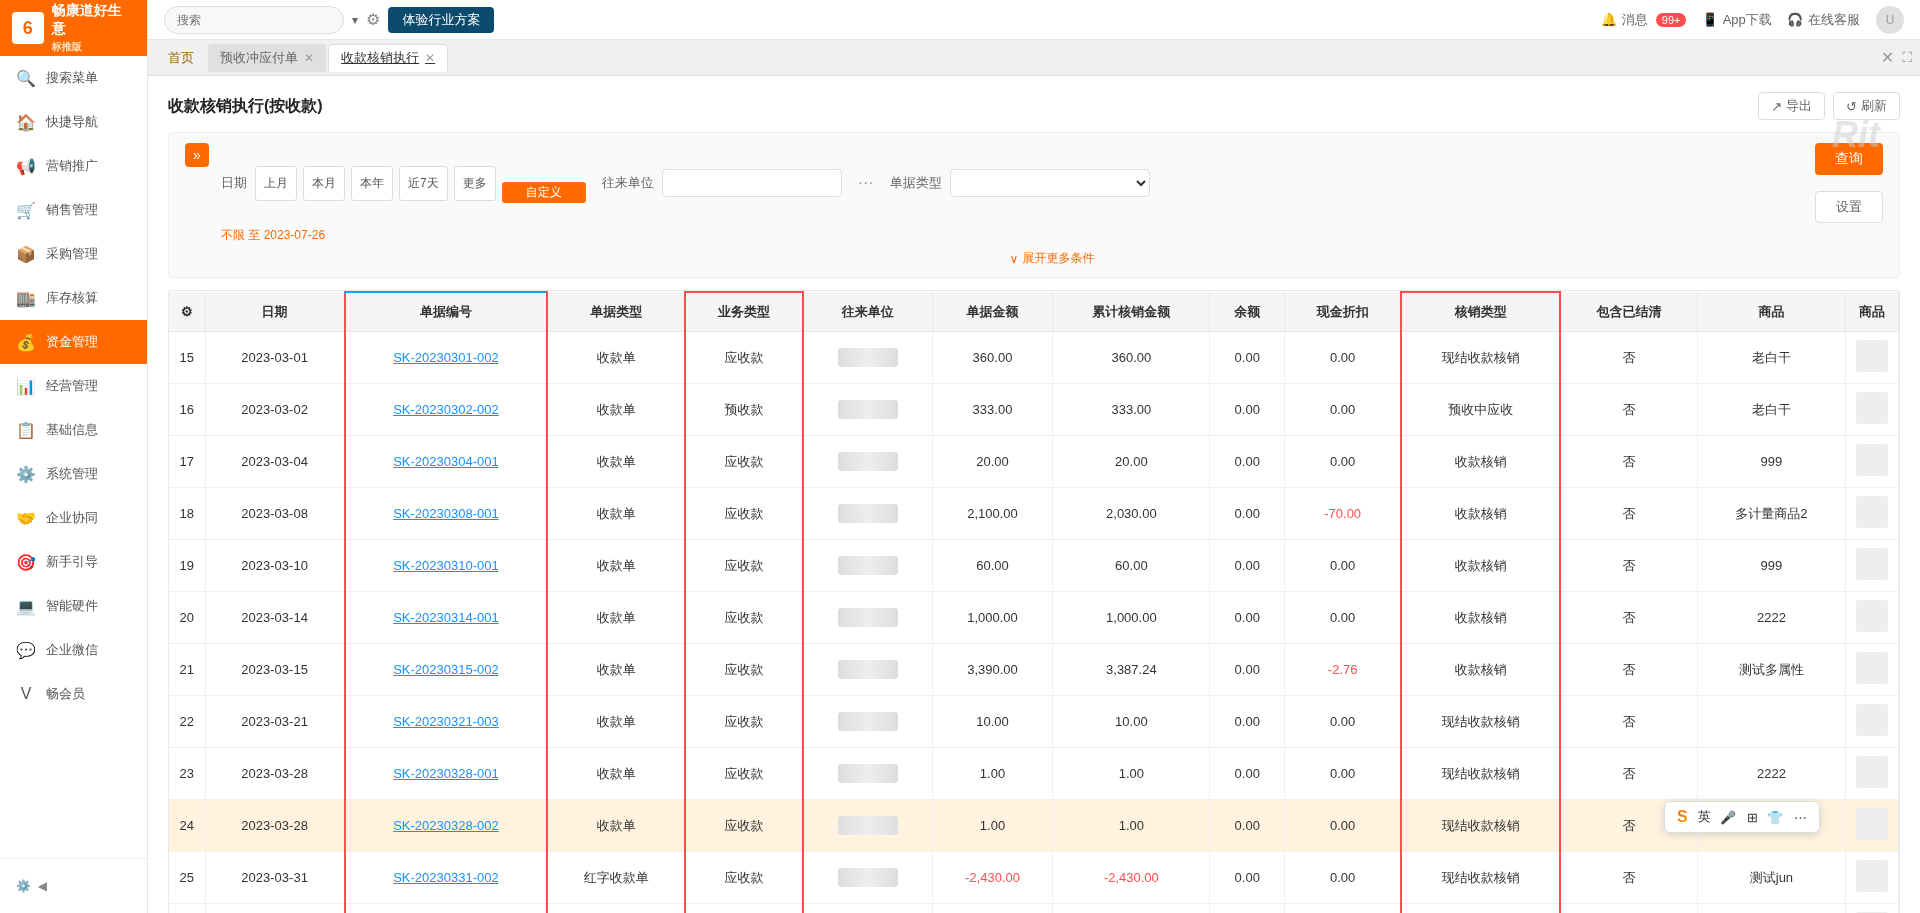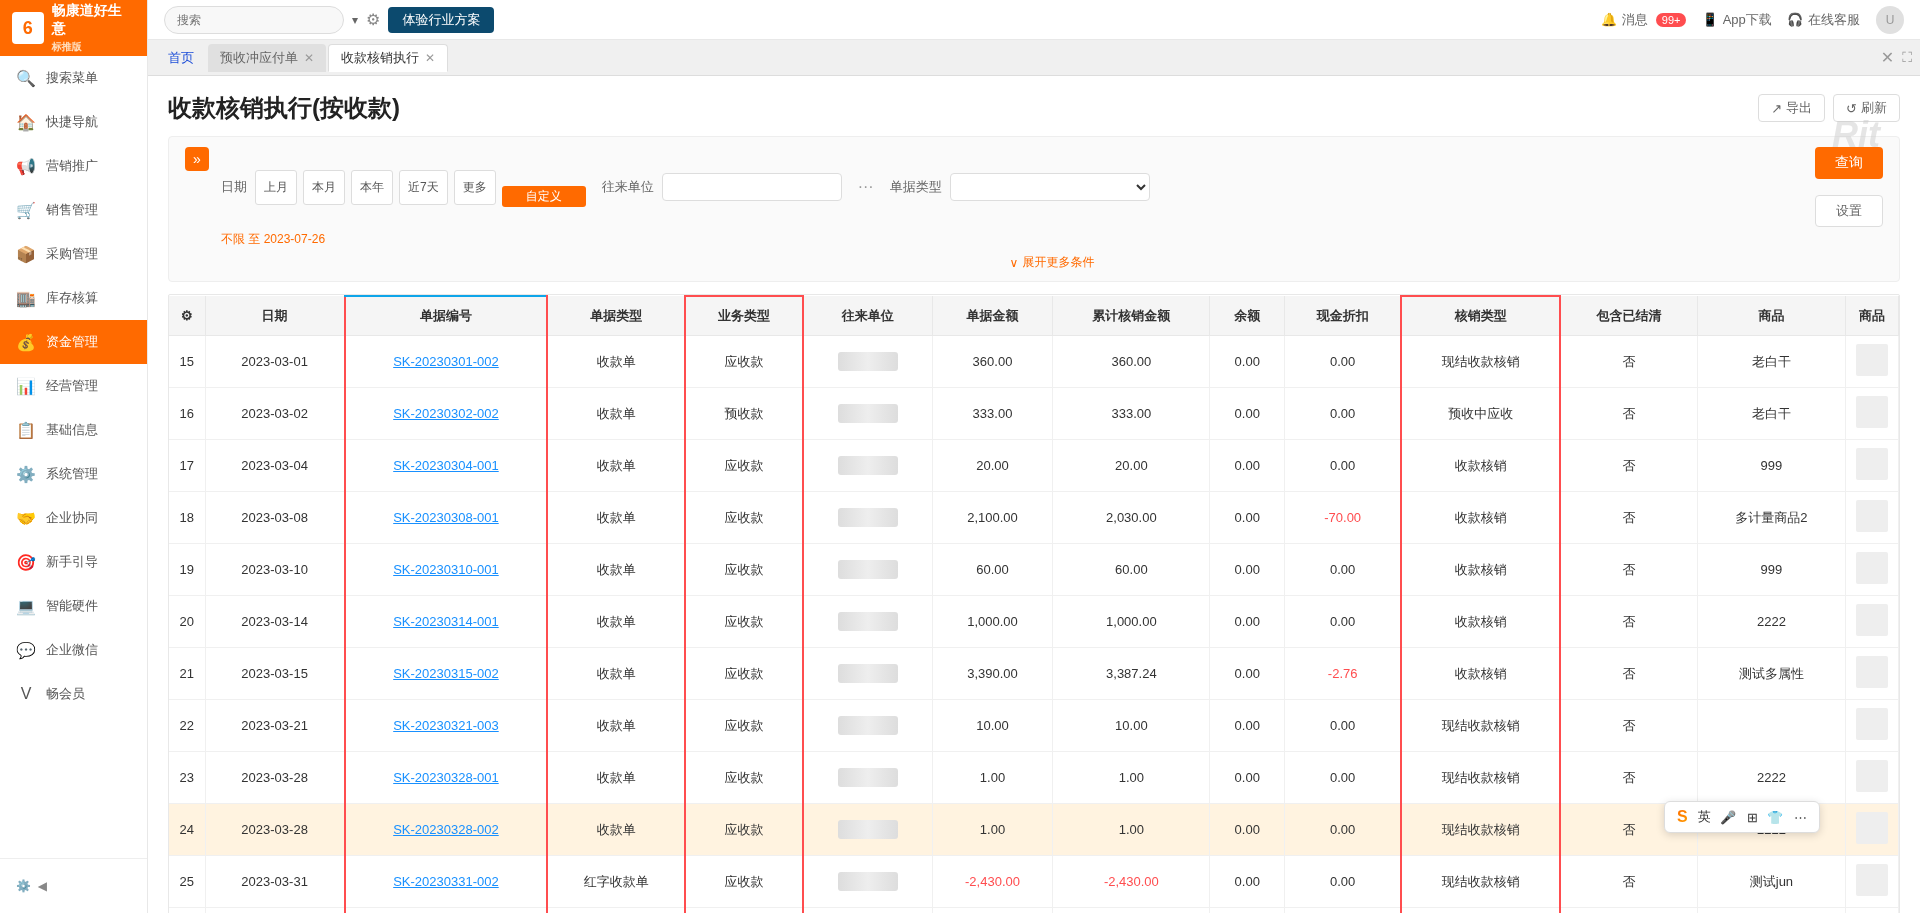--- a/index.html
+++ b/index.html
@@ -23,31 +23,31 @@
     .header-dropdown { display: flex; align-items: center; gap: 4px; cursor: pointer; color: #666; font-size: 12px; }
     .header-btn-solution { background: #0c4a6e; color: #fff; border: none; border-radius: 4px; padding: 4px 14px; font-size: 13px; cursor: pointer; }
     .header-right { display: flex; align-items: center; gap: 16px; color: #666; font-size: 13px; }
     .header-badge { background: #ff4d4f; color: #fff; border-radius: 10px; padding: 1px 6px; font-size: 11px; margin-left: 4px; }
     .header-notification { display: flex; align-items: center; gap: 4px; cursor: pointer; }
 
     
     .tabs { position: fixed; top: 40px; left: 148px; right: 0; height: 36px; background: #f0f0f0; display: flex; align-items: center; padding: 0 8px; gap: 2px; z-index: 98; border-bottom: 1px solid #ddd; }
     .tab { display: flex; align-items: center; height: 28px; padding: 0 12px; border-radius: 4px 4px 0 0; font-size: 13px; cursor: pointer; gap: 6px; }
     .tab.normal { background: #e0e0e0; color: #666; }
-    .tab.active { background: #fff; color: #333; border: 1px solid #ddd; border-bottom: 1px solid #fff; }
+    .tab.active { background: #fff; color: #333; border: 1px solid #ddd; border-bottom: 1px solid #fff; text-decoration: underline; }
     .tab .tab-close { color: #999; font-size: 12px; }
-    .tab-home { color: #1d4ed8; background: transparent; }
+    .tab-home { color: #a16207; background: transparent; }
 
     
     .main-content { margin-left: 148px; margin-top: 76px; padding: 0; background: #f5f5f5; min-height: calc(913px - 76px); }
     .page-container { background: #fff; margin: 0; padding: 16px 20px; min-height: calc(913px - 76px); }
 
     
     .page-header { display: flex; align-items: center; justify-content: space-between; margin-bottom: 12px; }
-    .page-title { font-size: 24px; font-weight: bold; color: #222; }
+    .page-title { font-size: 16px; font-weight: bold; color: #222; }
     .page-actions { display: flex; gap: 8px; }
     .btn-export { display: flex; align-items: center; gap: 4px; padding: 4px 12px; border: 1px solid #ddd; border-radius: 4px; background: #fff; cursor: pointer; color: #666; font-size: 13px; }
     .btn-refresh { display: flex; align-items: center; gap: 4px; padding: 4px 12px; border: 1px solid #ddd; border-radius: 4px; background: #fff; cursor: pointer; color: #666; font-size: 13px; }
 
     
     .filter-bar { background: #fafafa; border: 1px solid #eee; border-radius: 4px; padding: 10px 16px; margin-bottom: 12px; }
     .filter-row { display: flex; align-items: center; gap: 16px; flex-wrap: wrap; }
     .filter-item { display: flex; align-items: center; gap: 8px; font-size: 13px; color: #333; }
     .filter-label { color: #666; white-space: nowrap; }
     .filter-date-options { display: flex; gap: 6px; align-items: center; }

